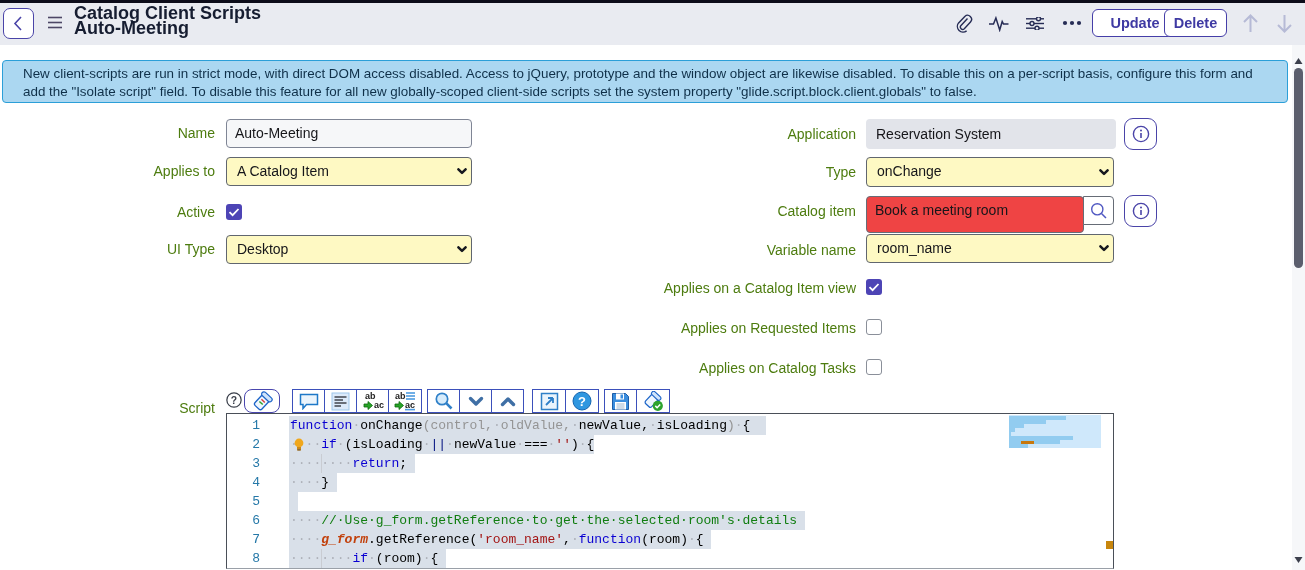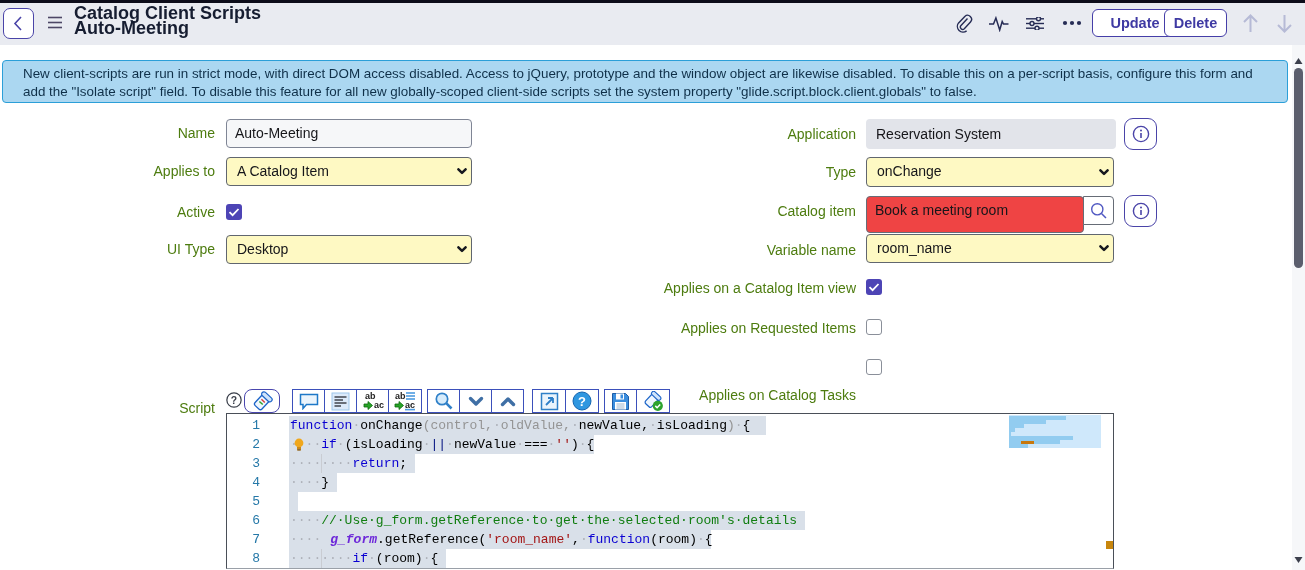--- a/index.html
+++ b/index.html
@@ -33,21 +33,21 @@
   font-family:"Liberation Mono", monospace; font-size:13px; line-height:19px; white-space:pre; }
 .lnum { position:absolute; left:0; width:33px; text-align:right;
   font-family:"Liberation Mono", monospace; font-size:13px; line-height:19px; color:#2578a8; }
 .sel { position:absolute; height:19px; background:#d9e0e9; }
 .kw { color:#0a00d2; }
 .str { color:#a31515; }
 .com { color:#107d10; }
 .gry { color:#949494; }
 .dot { color:#aeb2ba; }
 .nav { color:#001080; }
-.gf { font-weight:bold; font-style:italic; color:#6d28d9;margin-left:9px; }
+.gf { font-weight:bold; font-style:italic; color:#c2410c; }
 </style>
 </head>
 <body>
 <div class="abs" id="topbar"></div>
 <div class="abs" id="header"></div>
 <div class="abs" id="backbtn">
   <svg width="29" height="29" viewBox="0 0 29 29">
       <path d="M17 8 L11 14.5 L17 21" fill="none" stroke="#4a44a8" stroke-width="1.6"></path>
     </svg>
 </div>
@@ -157,21 +157,21 @@
     </svg>
 </div>
 <div class="abs label" style="left:556px;top:279px;width:300px;">Applies on a Catalog Item view</div>
 <div class="abs cb on" style="left:866px;top:279px;">
   <svg width="16" height="16" viewBox="0 0 16 16">
       <path d="M3.5 8.2 L6.6 11.2 L12.5 5" fill="none" stroke="#fff" stroke-width="1.8"></path>
     </svg>
 </div>
 <div class="abs label" style="left:556px;top:319px;width:300px;">Applies on Requested Items</div>
 <div class="abs cb off" style="left:866px;top:319px;"></div>
-<div class="abs label" style="left:556px;top:359px;width:300px;margin-top:27px;">Applies on Catalog Tasks</div>
+<div class="abs label" style="left:556px;top:359px;width:300px;">Applies on Catalog Tasks</div>
 <div class="abs cb off" style="left:866px;top:359px;"></div>
 
 <div class="abs label" style="left:0;top:399px;width:215px;">Script</div>
 <svg class="abs" style="left:226px;top:392px" width="16" height="16" viewBox="0 0 17 17">
   <circle cx="8.5" cy="8.5" r="7.6" fill="none" stroke="#3a3f4a" stroke-width="1.3"></circle>
   <text x="8.5" y="12.4" text-anchor="middle" font-size="11" font-weight="bold" fill="#3a3f4a" font-family="Liberation Sans">?</text>
 </svg>
 
 <div class="tbtn" style="left:244px;width:36px;border:1.5px solid #4946ae;border-radius:8px;">
   <svg width="21" height="21" viewBox="0 0 21 21">

